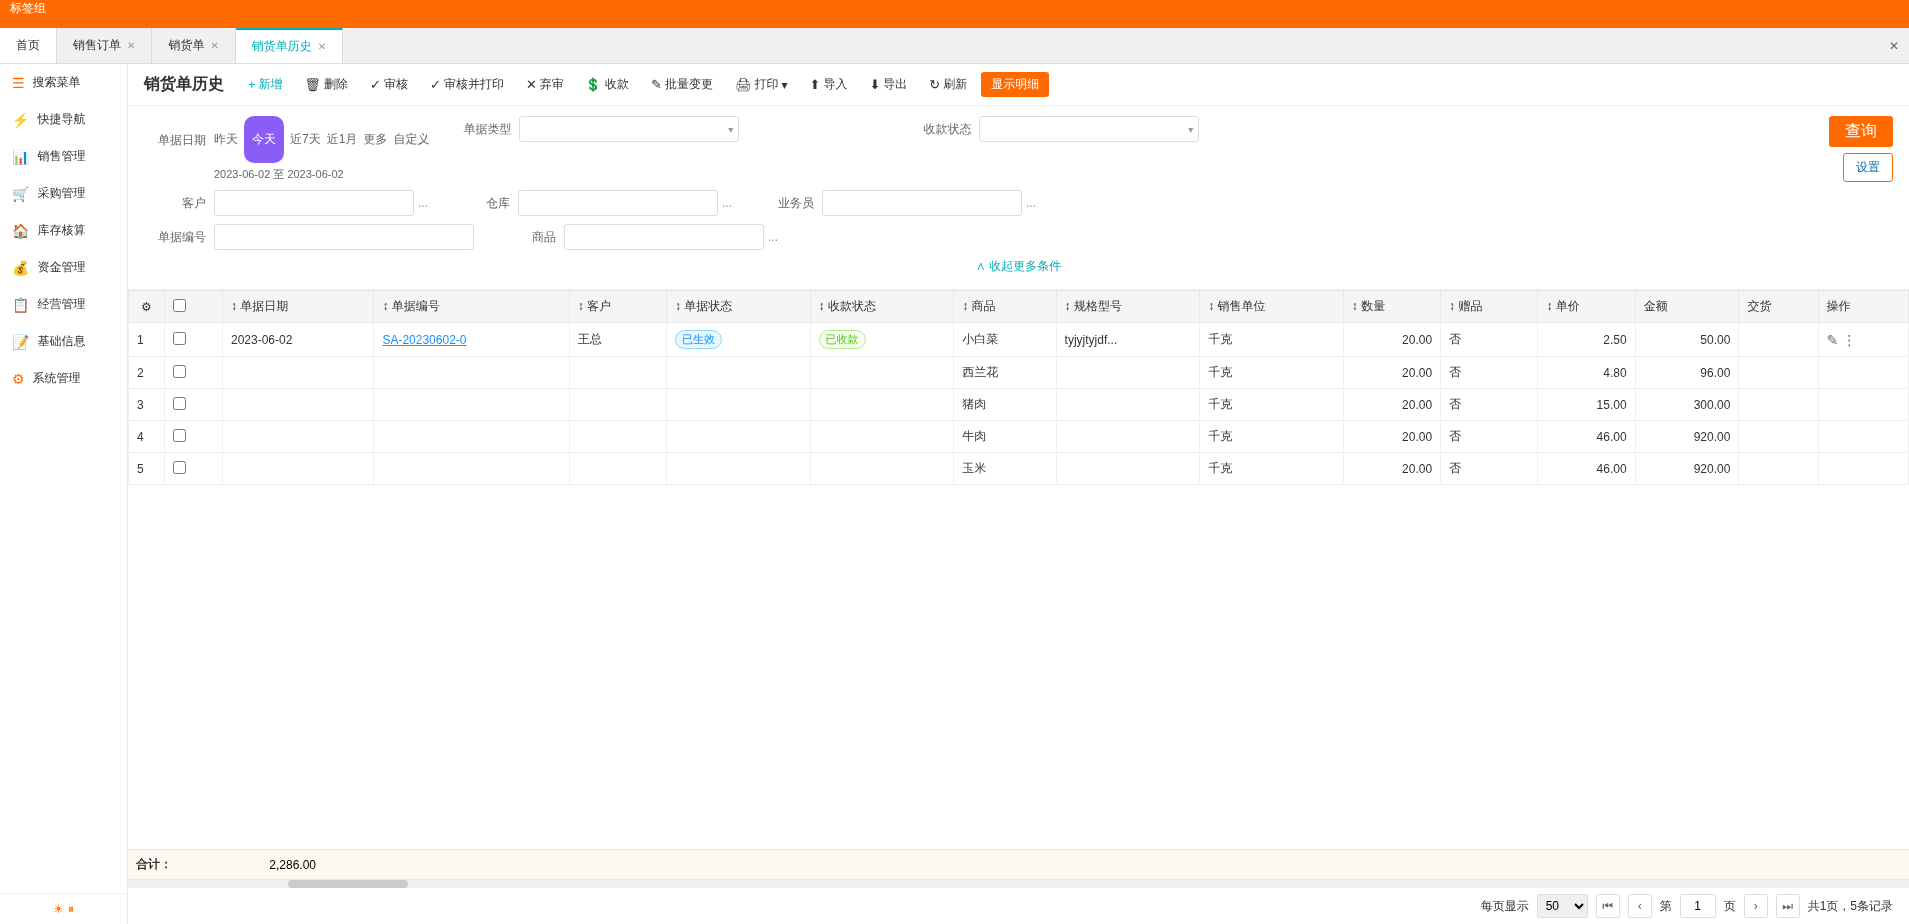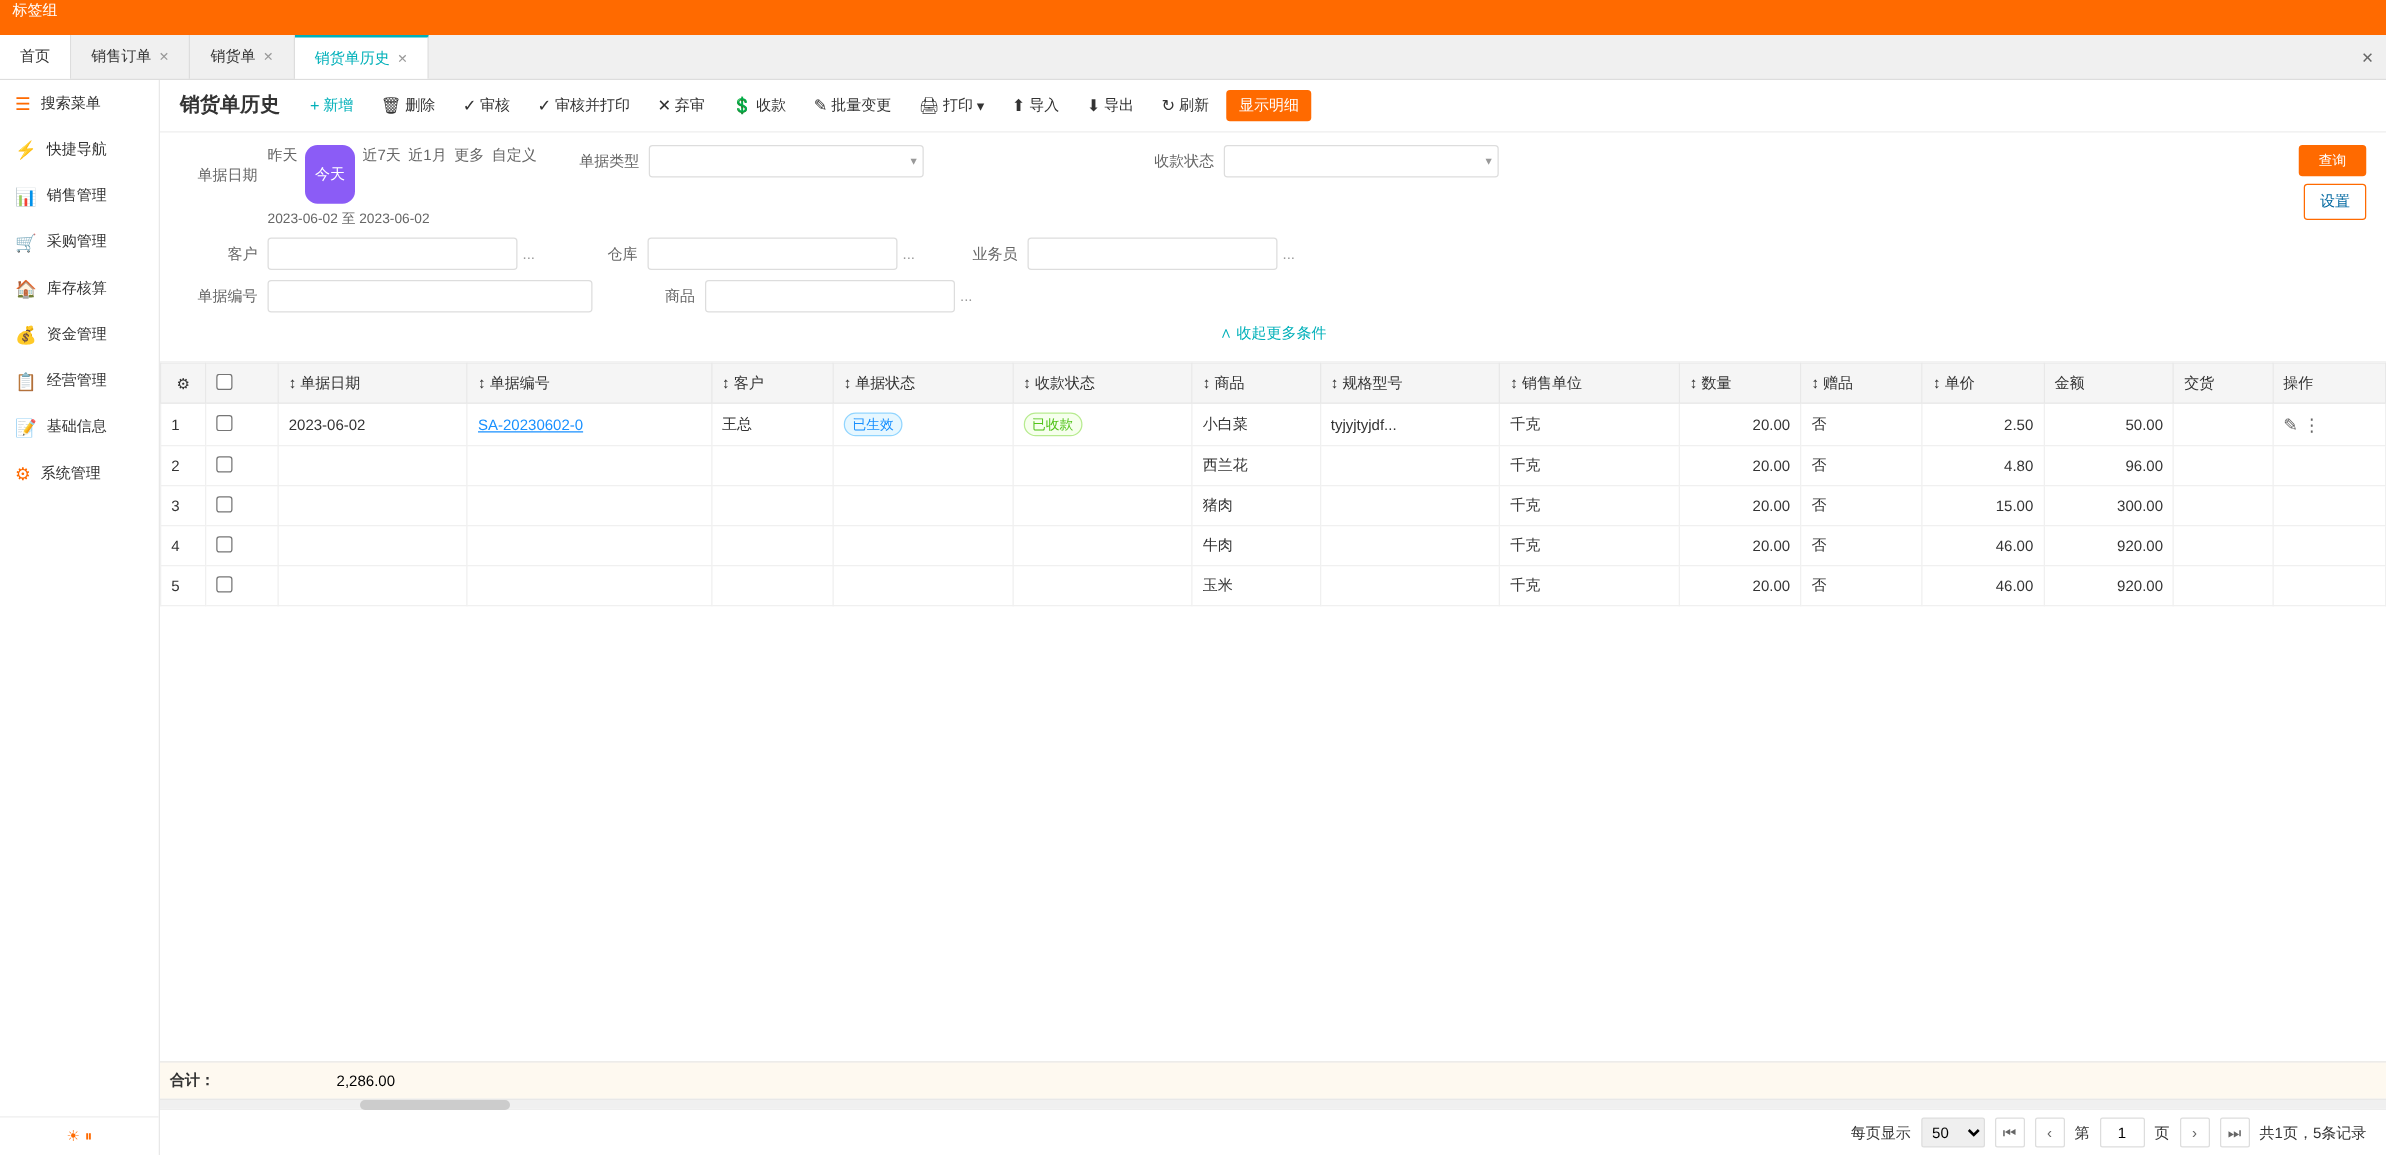--- a/index.html
+++ b/index.html
@@ -163,20 +163,21 @@
       width: 100%;
       height: 26px;
       border: 1px solid #ddd;
       border-radius: 3px;
       padding: 0 6px;
       font-size: 12px;
       outline: none;
     }
     .date-quick {
       display: flex;
+      align-items: center;
       gap: 6px;
       margin-bottom: 2px;
     }
     .date-quick-btn {
       cursor: pointer;
       color: #666;
       font-size: 12px;
     }
     .date-quick-btn.active {
       background: #8b5cf6;
@@ -225,21 +226,21 @@
       color: #00b0b9;
       font-size: 12px;
     }
     .query-btn {
       background: #ff6a00;
       color: white;
       border: none;
       border-radius: 3px;
       padding: 5px 16px;
       cursor: pointer;
-      font-size: 11px;
+      font-size: 16px;
     }
     .set-btn {
       background: white;
       color: #0369a1;
       border: 1px solid #ff6a00;
       border-radius: 3px;
       padding: 5px 12px;
       cursor: pointer;
       font-size: 12px;
     }

